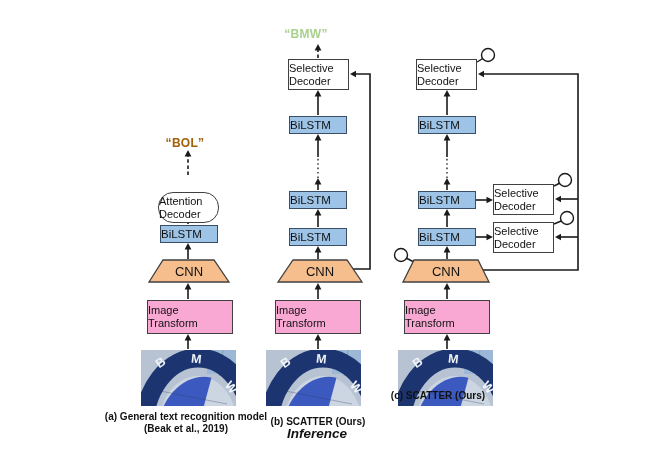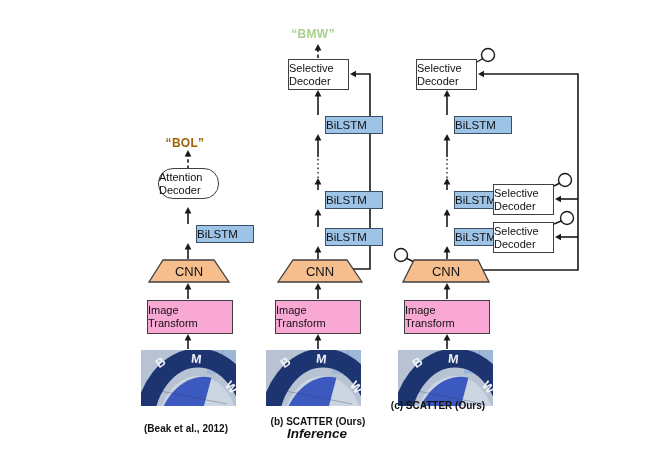--- a/index.html
+++ b/index.html
@@ -2,21 +2,21 @@
 <html><head>
 <meta charset="utf-8">
 <style>
   html,body{margin:0;padding:0;background:#ffffff;}
   #figure{position:relative;width:660px;height:458px;background:#ffffff;overflow:hidden;
           font-family:"Liberation Sans",sans-serif;color:#111;}
   #wires{position:absolute;left:0;top:0;width:660px;height:458px;}
   .box{position:absolute;box-sizing:border-box;border:1.3px solid #404040;background:#ffffff;
        display:flex;flex-direction:column;align-items:flex-start;justify-content:center;
        text-align:center;font-size:11px;line-height:13px;}
-  .box.blue{background:#9dc3e6;border-color:#3a4f66;font-size:11.5px;font-weight:500;margin-left:36px;}
+  .box.blue{background:#9dc3e6;border-color:#3a4f66;font-size:11.5px;font-weight:500;}
   .box.green{background:#f9a8d4;border-color:#404040;}
   .lbl{position:absolute;text-align:center;white-space:nowrap;}
   .cnn-lbl{font-size:13px;font-weight:400;width:70px;text-align:center;}
   .out{font-size:12px;font-weight:600;width:80px;letter-spacing:.3px;}
   .cap1{font-size:10px;font-weight:600;}
   .cap2{font-size:10px;font-weight:600;}
   .cap-em{font-size:13.5px;font-weight:bold;font-style:italic;}
 </style>
 </head>
 <body>
@@ -127,23 +127,23 @@
       <polygon points="293,260 347,260 362,282 278,282"></polygon>
       <polygon points="414,260 478,260 489,282 403,282"></polygon>
     </g>
 
     <use href="#bmw-photo" x="141" y="350"></use>
     <use href="#bmw-photo" x="266" y="350"></use>
     <use href="#bmw-photo" x="398" y="350"></use>
   </svg>
 
   <div class="lbl out" style="left:145px;top:136px;color:#a16207;">“BOL”</div>
-  <div class="lbl out" style="left:273px;top:27px;color:#a9d18e;">“BMW”</div>
+  <div class="lbl out" style="left:266px;top:27px;color:#a9d18e;">“BMW”</div>
 
-  <div class="box" style="left:158px;top:168px;width:61px;height:31px;border-radius:15px;">
+  <div class="box" style="left:158px;top:192px;width:61px;height:31px;border-radius:15px;">
     <span>Attention</span>
     <span>Decoder</span>
   </div>
   <div class="box blue" style="left:160px;top:225px;width:58px;height:18px;">BiLSTM</div>
   <div class="lbl cnn-lbl" style="left:154px;top:264px;">CNN</div>
   <div class="box green" style="left:147px;top:300px;width:86px;height:34px;">
     <span>Image</span>
     <span>Transform</span>
   </div>
 
@@ -174,18 +174,19 @@
   <div class="box" style="left:493px;top:222px;width:61px;height:31px;">
     <span>Selective</span>
     <span>Decoder</span>
   </div>
   <div class="lbl cnn-lbl" style="left:411px;top:264px;">CNN</div>
   <div class="box green" style="left:404px;top:300px;width:86px;height:34px;">
     <span>Image</span>
     <span>Transform</span>
   </div>
 
-  <div class="lbl cap2" style="left:86px;top:423px;width:200px;">(Beak et al., 2012)</div>
+  <div class="lbl cap1" style="left:86px;top:411px;width:200px;">(a) General text recognition model</div>
+  <div class="lbl cap2" style="left:86px;top:423px;width:200px;">(Beak et al., 2019)</div>
   <div class="lbl cap1" style="left:238px;top:416px;width:160px;">(b) SCATTER (Ours)</div>
   <div class="lbl cap-em" style="left:247px;top:426px;width:140px;">Inference</div>
-  <div class="lbl cap1" style="left:358px;top:400px;width:160px;">(c) SCATTER (Ours)</div>
+  <div class="lbl cap1" style="left:358px;top:390px;width:160px;">(c) SCATTER (Ours)</div>
 
 </div>
 
 </body></html>

